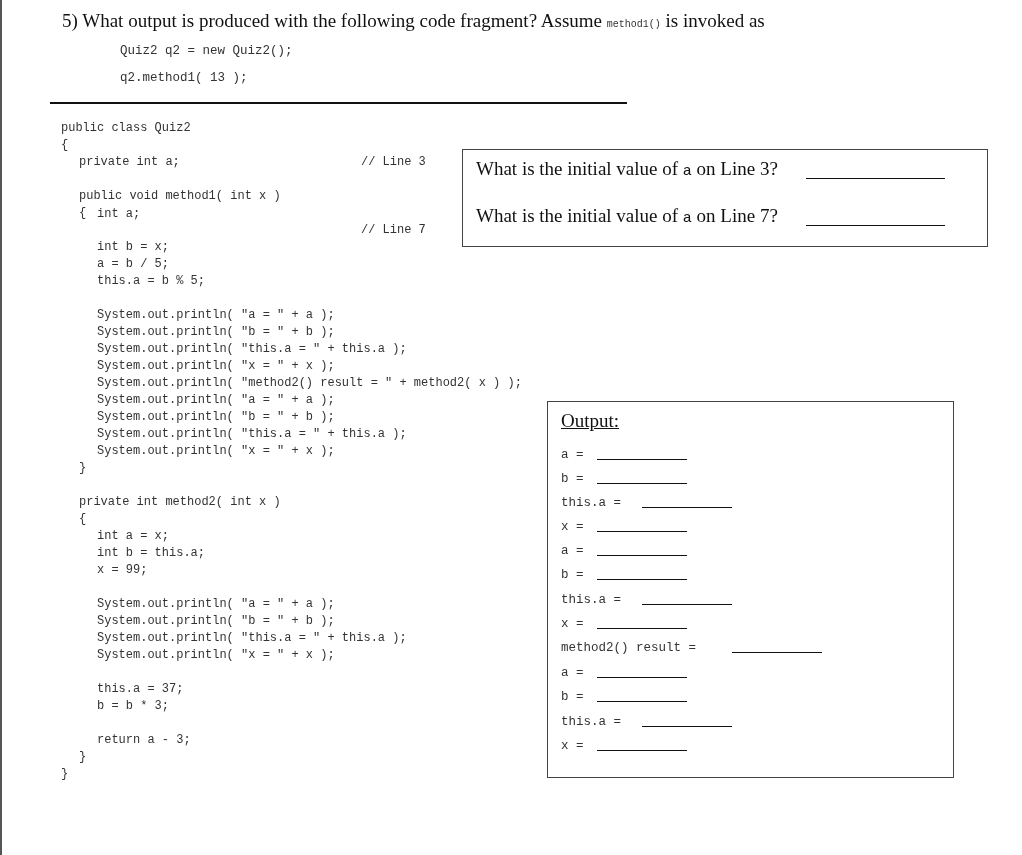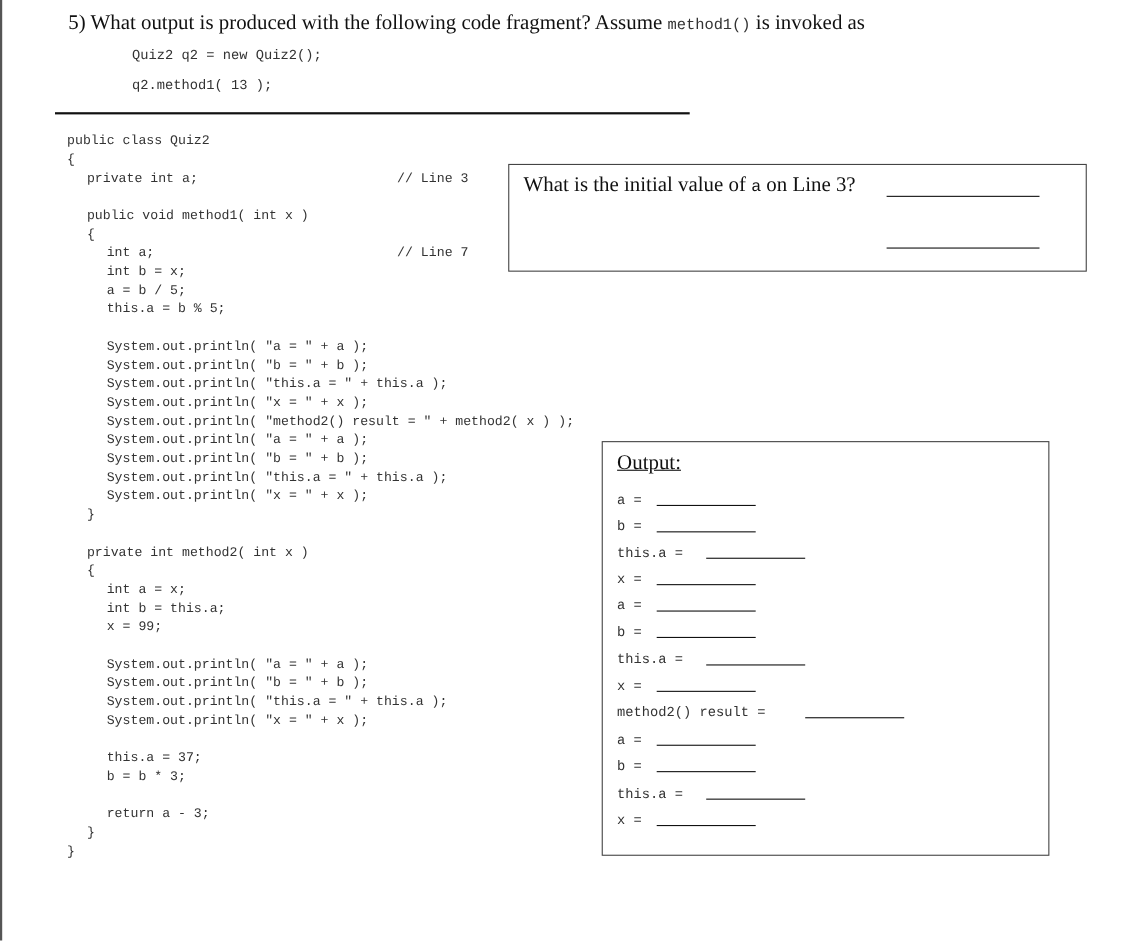--- a/index.html
+++ b/index.html
@@ -6,21 +6,21 @@
     body {
       width: 1022px; height: 855px; position: relative; overflow: hidden;
       background: #ffffff; color: #111;
       font-family: "Liberation Serif", serif;
     }
     .left-edge { position: absolute; left: 0; top: 0; width: 2px; height: 855px; background: #555; }
     .mono { font-family: "Liberation Mono", monospace; }
     .question {
       position: absolute; left: 62px; top: 10px; font-size: 19px; white-space: nowrap;
     }
-    .question .mono { font-size: 14px; color: #333; }
+    .question .mono { font-size: 10px; color: #333; }
     .invoke { position: absolute; font-size: 12.5px; color: #333; white-space: pre; }
     .rule { position: absolute; left: 50px; top: 102px; width: 577px; height: 2px; background: #111; }
     .code { position: absolute; font-size: 12px; color: #333; white-space: pre; line-height: 17px; }
     .box { position: absolute; border: 1.5px solid #444; background: #fff; }
     .qline { position: absolute; font-size: 19px; white-space: nowrap; }
     .qline .mono { font-size: 15px; }
     .blank { position: absolute; height: 1px; background: #111; }
     .out-title { position: absolute; left: 13px; top: 8px; font-size: 19px; text-decoration: underline; }
     .out-label { position: absolute; font-size: 12.5px; color: #333; white-space: pre; }
   </style>
@@ -40,21 +40,21 @@
 <div class="invoke mono" style="left:120px; top:71px;">q2.method1( 13 );</div>
 
 <div class="rule"></div>
 
 <div id="code-area">
     <div class="code mono" style="left: 61px; top: 120px;">public class Quiz2</div>
     <div class="code mono" style="left: 61px; top: 137px;">{</div>
     <div class="code mono" style="left: 79px; top: 154px;">private int a;</div>
     <div class="code mono" style="left: 79px; top: 188px;">public void method1( int x )</div>
     <div class="code mono" style="left: 79px; top: 205px;">{</div>
-    <div class="code mono" style="left: 97px; top: 222px;">int a;</div>
+    <div class="code mono" style="left: 97px; top: 206px;">int a;</div>
     <div class="code mono" style="left: 97px; top: 239px;">int b = x;</div>
     <div class="code mono" style="left: 97px; top: 256px;">a = b / 5;</div>
     <div class="code mono" style="left: 97px; top: 273px;">this.a = b % 5;</div>
     <div class="code mono" style="left: 97px; top: 307px;">System.out.println( "a = " + a );</div>
     <div class="code mono" style="left: 97px; top: 324px;">System.out.println( "b = " + b );</div>
     <div class="code mono" style="left: 97px; top: 341px;">System.out.println( "this.a = " + this.a );</div>
     <div class="code mono" style="left: 97px; top: 358px;">System.out.println( "x = " + x );</div>
     <div class="code mono" style="left: 97px; top: 375px;">System.out.println( "method2() result = " + method2( x ) );</div>
     <div class="code mono" style="left: 97px; top: 392px;">System.out.println( "a = " + a );</div>
     <div class="code mono" style="left: 97px; top: 409px;">System.out.println( "b = " + b );</div>
@@ -80,20 +80,25 @@
 <div class="code mono" style="left:361px; top:154px;">// Line 3</div>
 <div class="code mono" style="left:361px; top:222px;">// Line 7</div>
 
 <div class="box" style="left:462px; top:149px; width:510px; height:96px;padding-left:14px;">
   <div class="qline" style="left:13px; top:8px;">
     <span>What is the initial value of</span>
     <span class="mono">a</span>
     <span>on Line 3?</span>
   </div>
   <div class="blank" style="left:343px; top:28px; width:139px;"></div>
+  <div class="qline" style="left:13px; top:55px;">
+    <span>What is the initial value of</span>
+    <span class="mono">a</span>
+    <span>on Line 7?</span>
+  </div>
   <div class="blank" style="left:343px; top:75px; width:139px;"></div>
 </div>
 
 <div class="box" id="output-box" style="left:547px; top:401px; width:405px; height:375px;">
   <div class="out-title">Output:</div>
 <div class="out-label mono" style="left: 13px; top: 46px;">a =</div>
     <div class="blank" style="left: 49px; top: 57px; width: 90px;"></div>
     <div class="out-label mono" style="left: 13px; top: 70px;">b =</div>
     <div class="blank" style="left: 49px; top: 81px; width: 90px;"></div>
     <div class="out-label mono" style="left: 13px; top: 94px;">this.a =</div>

